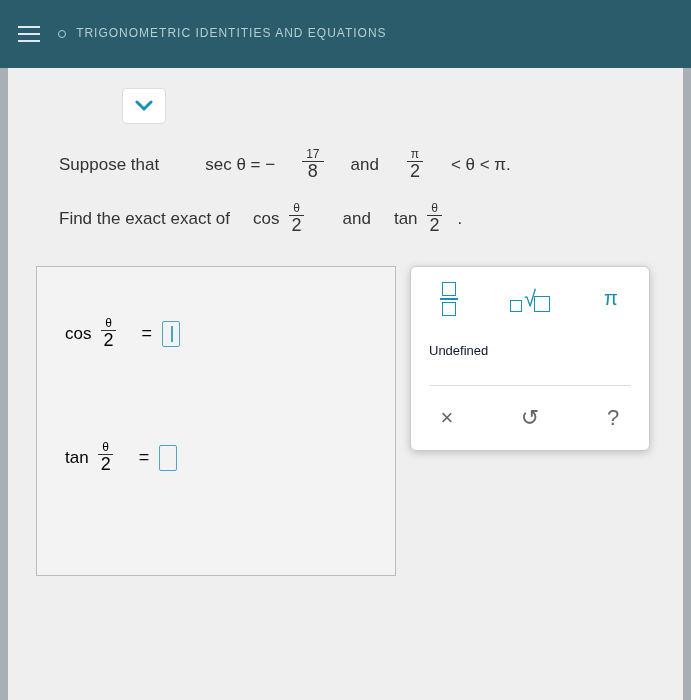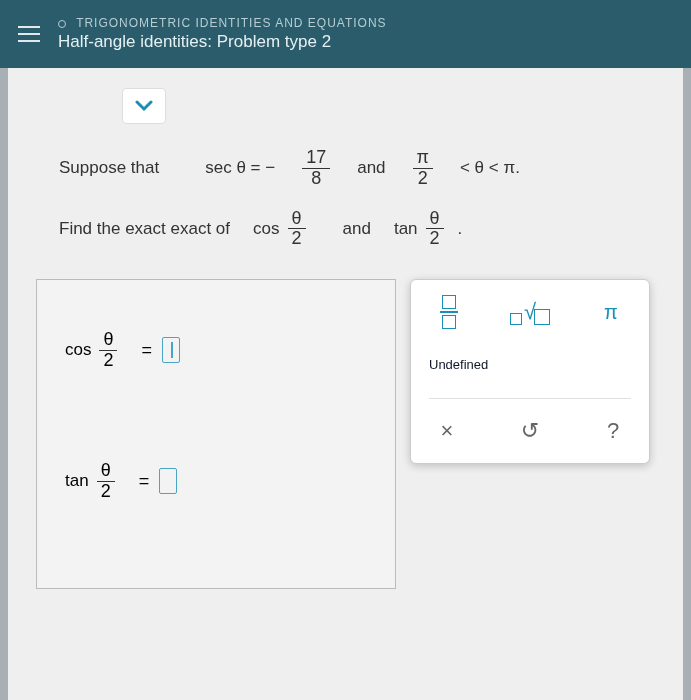--- a/index.html
+++ b/index.html
@@ -60,21 +60,21 @@
   }
   .expand-tab svg { stroke: #1a8fb4; }
   .problem { padding: 0 28px; color:#333; font-size:17px; }
   .problem .line { display:flex; align-items:center; flex-wrap:wrap; margin-bottom:20px; }
   .frac {
     display:inline-flex; flex-direction:column;
     align-items:center; vertical-align:middle;
     margin: 0 4px;
     line-height:1.1;
   }
-  .frac .num { border-bottom:1.5px solid #333; padding:0 4px; font-size:18px;}
+  .frac .num { border-bottom:1.5px solid #333; padding:0 4px; font-size:12px;}
   .frac .den { padding:0 4px; font-size:18px;}
   .mtxt { margin: 0 23px; }
   .answer-area {
     display:flex; align-items:flex-start;
     padding: 0 28px; margin-top:30px;
   }
   .answer-box {
     width: 360px; height: 310px;
     border:1px solid #bbb;
     background:#f3f3f3;
@@ -135,21 +135,20 @@
   <span class="menu-icon">
     <div></div>
       <div></div>
       <div></div>
   </span>
   <div class="header-text">
     <div class="breadcrumb">
       <span class="circ"></span>
       <span>TRIGONOMETRIC IDENTITIES AND EQUATIONS</span>
     </div>
-    <div class="title">Half-angle identities: Problem type 2</div>
   </div>
 </div>
 
 <div class="content">
 
   <div class="expand-tab">
     <svg width="18" height="12" viewBox="0 0 18 12" fill="none">
       <path d="M2 2 L9 9 L16 2" stroke-width="3" stroke-linecap="round"></path>
     </svg>
   </div>

